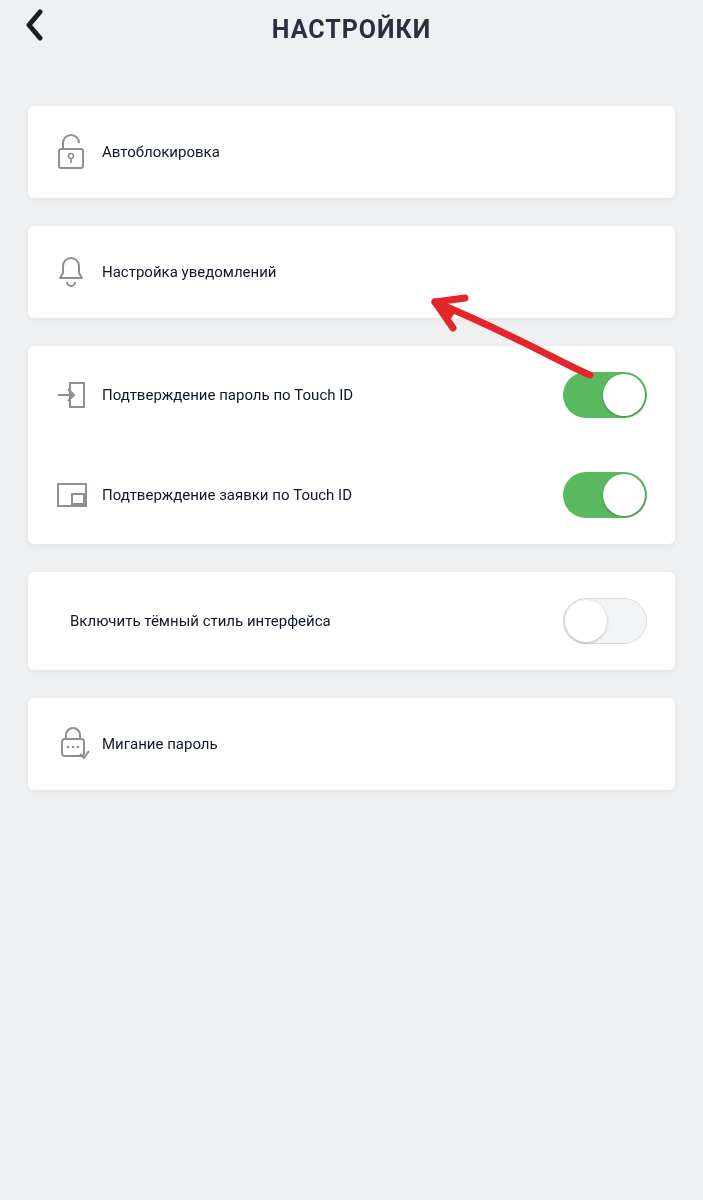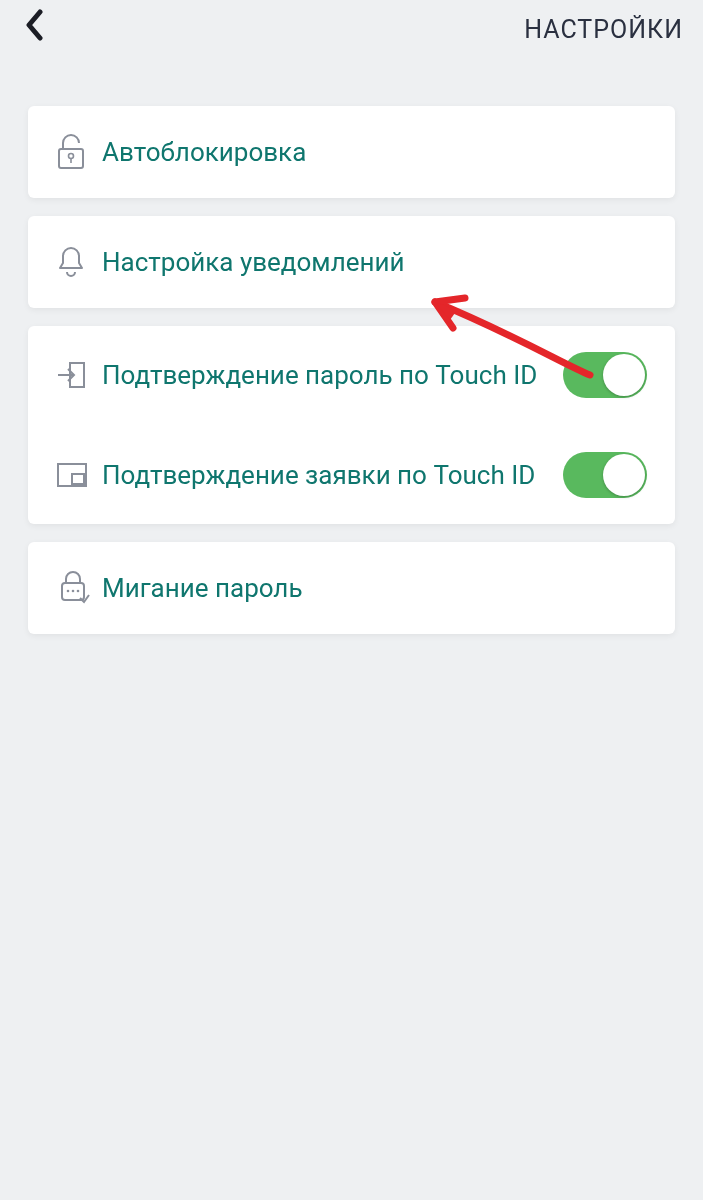--- a/index.html
+++ b/index.html
@@ -23,36 +23,36 @@
       display: flex;
       align-items: center;
       justify-content: center;
       cursor: pointer;
       position: absolute;
       left: 15px;
       top: 5px;
     }
     .header-title {
       flex: 1;
-      text-align: right;
-      font-weight: 400;
+      text-align: center;
+      font-weight: 700;
       font-size: 25px;
       letter-spacing: 1px;
       color: #2a3040;
       text-transform: uppercase;
       padding-top: 5px;
     }
     .content {
       padding: 0 28px;
     }
     .card {
       background: #ffffff;
       border-radius: 6px;
       box-shadow: 0 2px 6px rgba(0,0,0,0.06);
-      margin-top: 18px;
+      margin-top: 28px;
       overflow: hidden;
     }
     .card:first-of-type { margin-top: 32px; }
     .row {
       display: flex;
       align-items: center;
       padding: 26px 28px;
       min-height: 92px;
       cursor: pointer;
     }
@@ -63,22 +63,22 @@
     .row-icon {
       width: 46px;
       display: flex;
       align-items: center;
       justify-content: flex-start;
       flex-shrink: 0;
     }
     .row-icon svg { display: block; }
     .row-label {
       flex: 1;
-      font-size: 26px;
-      color: #0f766e;
+      font-size: 15px;
+      color: #0f172a;
     }
     .no-icon .row-label { padding-left: 14px; }
     .toggle {
       width: 84px;
       height: 46px;
       border-radius: 46px;
       position: relative;
       flex-shrink: 0;
       display: inline-block;
     }
@@ -169,20 +169,28 @@
           <rect x="16" y="12" width="12" height="10" fill="none" stroke="#8a8f9a" stroke-width="2"></rect>
         </svg>
       </div>
       <div class="row-label">Подтверждение заявки по Touch ID</div>
       <div class="toggle toggle-on">
           <div class="knob"></div>
         </div>
     </div>
   </div>
 
+  <div class="card">
+    <div class="row no-icon">
+      <div class="row-label">Включить тёмный стиль интерфейса</div>
+      <div class="toggle toggle-off">
+          <div class="knob"></div>
+        </div>
+    </div>
+  </div>
 
 
   <div class="card">
     <div class="row">
       <div class="row-icon">
         <svg width="34" height="36" viewBox="0 0 34 36">
           <path d="M10 13 V9 a7 7 0 0 1 14 0 v4" fill="none" stroke="#8a8f9a" stroke-width="2"></path>
           <rect x="6" y="13" width="22" height="17" rx="3" fill="none" stroke="#8a8f9a" stroke-width="2"></rect>
           <circle cx="12" cy="21" r="1.3" fill="#8a8f9a"></circle>
           <circle cx="17" cy="21" r="1.3" fill="#8a8f9a"></circle>

